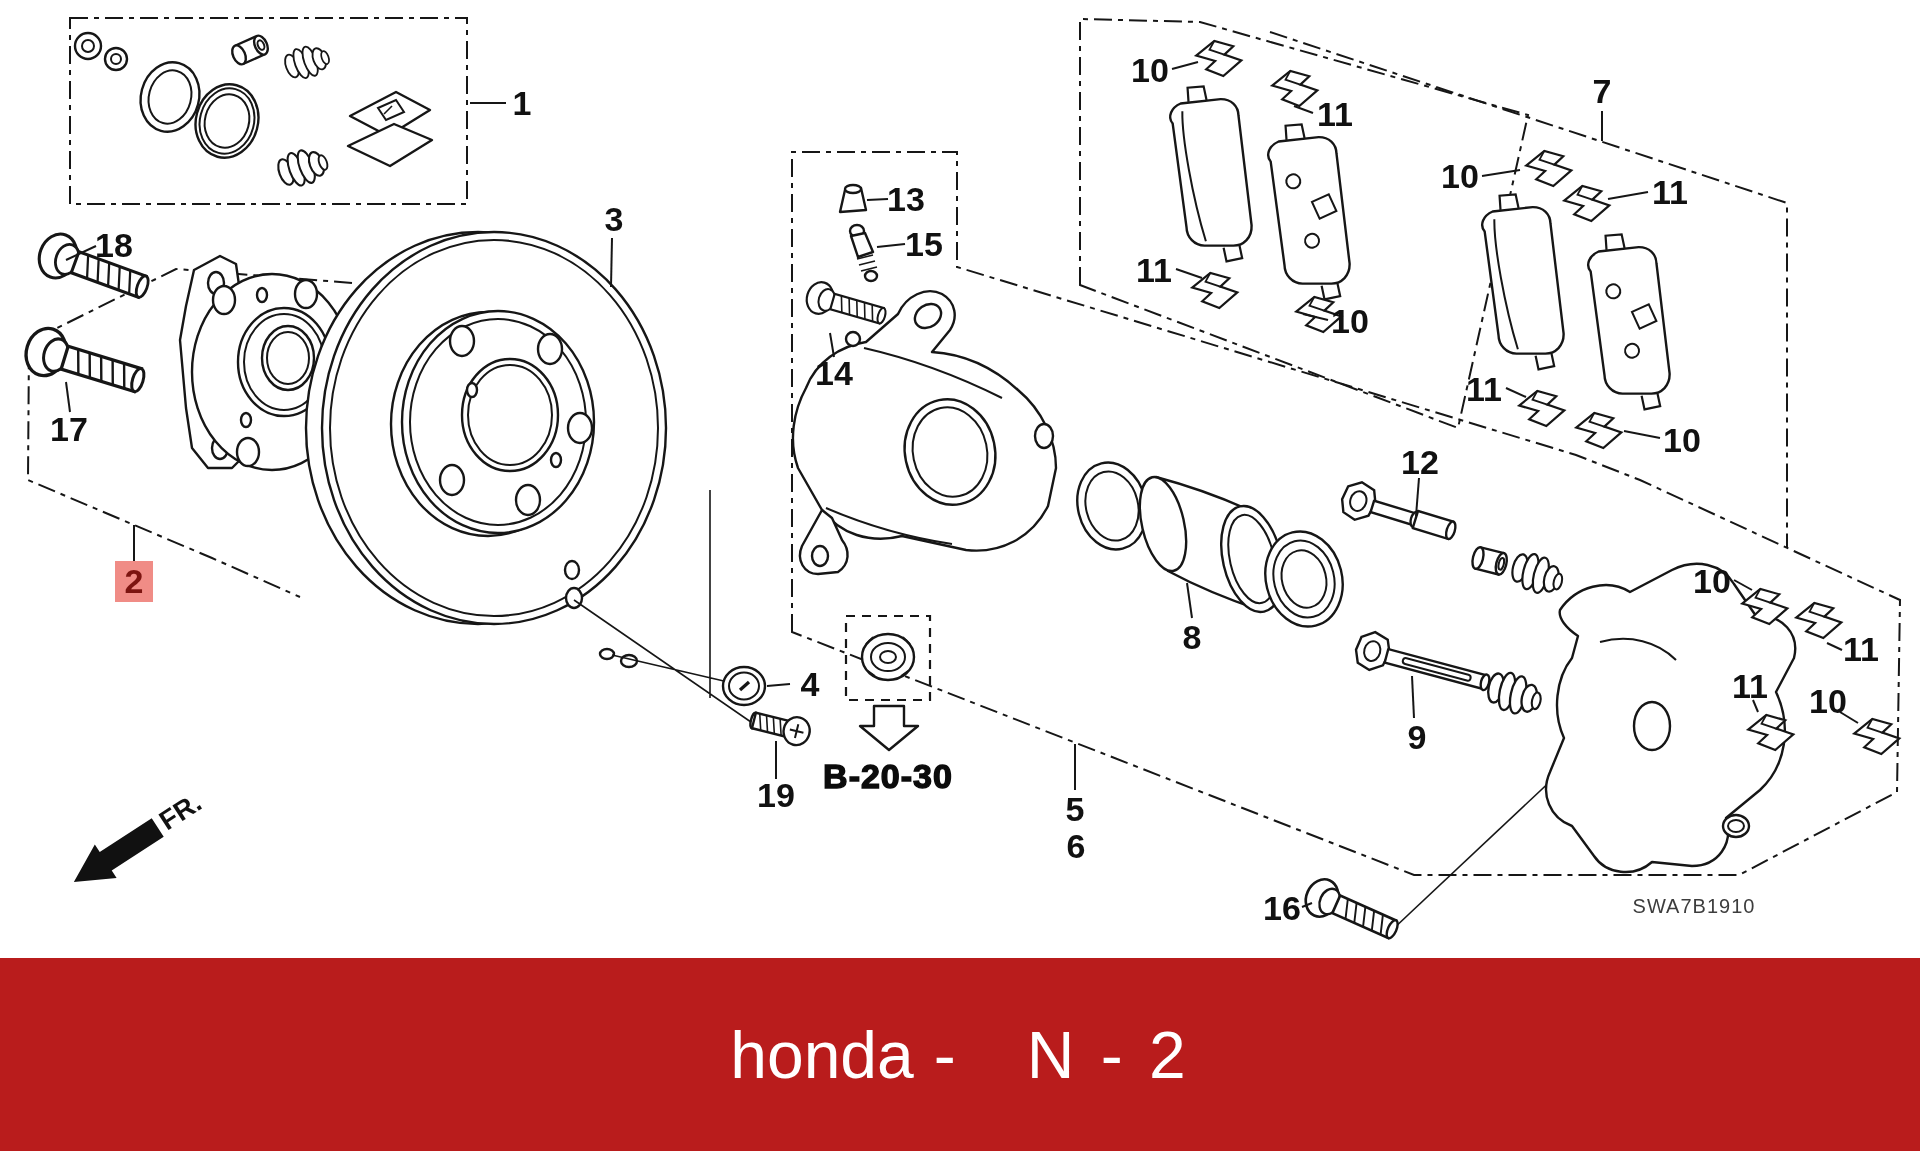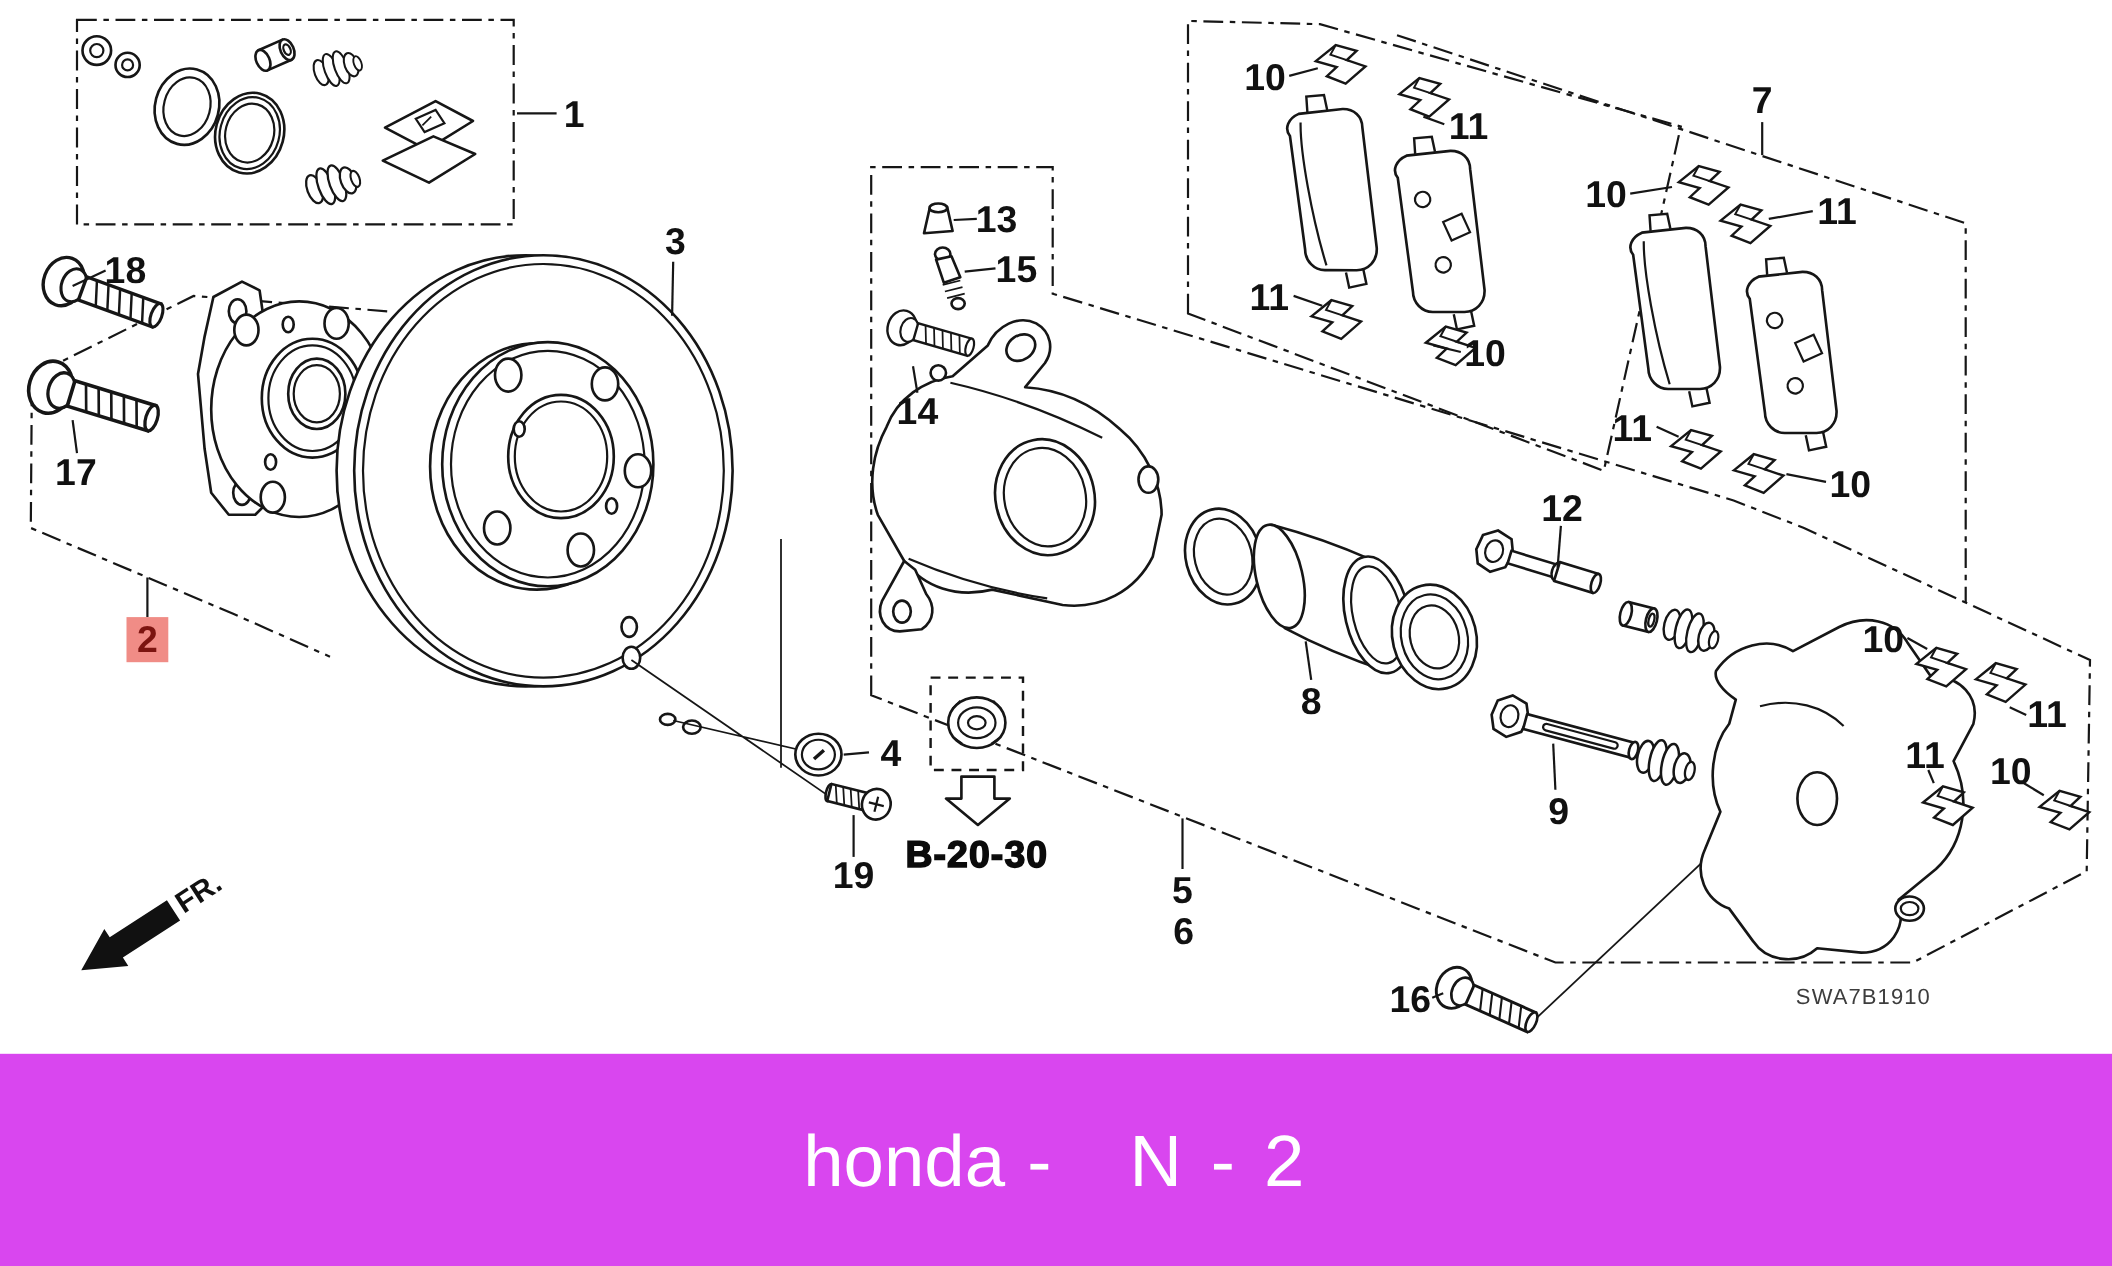--- a/index.html
+++ b/index.html
@@ -11,21 +11,21 @@
   .part{fill:#ffffff;stroke:#161616;stroke-width:2.4;stroke-linejoin:round;}
   .pline{fill:none;stroke:#161616;stroke-width:2;}
   .thin{fill:none;stroke:#161616;stroke-width:1.6;}
   .callout{font:700 34px "Liberation Sans",sans-serif;fill:#111;text-anchor:middle;}
   .callout.hl{fill:#7c1410;}
   .leader{stroke:#161616;stroke-width:2;}
   .bref{font:700 34px "Liberation Sans",sans-serif;fill:#0b0b0b;text-anchor:middle;
         letter-spacing:1px;paint-order:stroke;stroke:#0b0b0b;stroke-width:1.4;}
   .codetext{font:400 20px "Liberation Sans",sans-serif;fill:#3d3d3d;text-anchor:middle;letter-spacing:1px;}
   .frtext{font:700 27px "Liberation Sans",sans-serif;fill:#111;}
-  .footer{position:absolute;left:0;top:958px;width:1920px;height:193px;background:#d946ef;
+  .footer{position:absolute;left:0;top:958px;width:1920px;height:193px;background:#b91c1c;
           display:flex;align-items:center;justify-content:center;color:#fff;
           font-size:66px;font-family:"Liberation Sans",sans-serif;}
   .footer-text{display:flex;align-items:baseline;gap:20px;}
   .page-code{margin-left:71px;letter-spacing:4px;}
 </style>
 </head>
 <body>
 
 <div class="stage">
 <svg width="1920" height="958" viewBox="0 0 1920 958">

